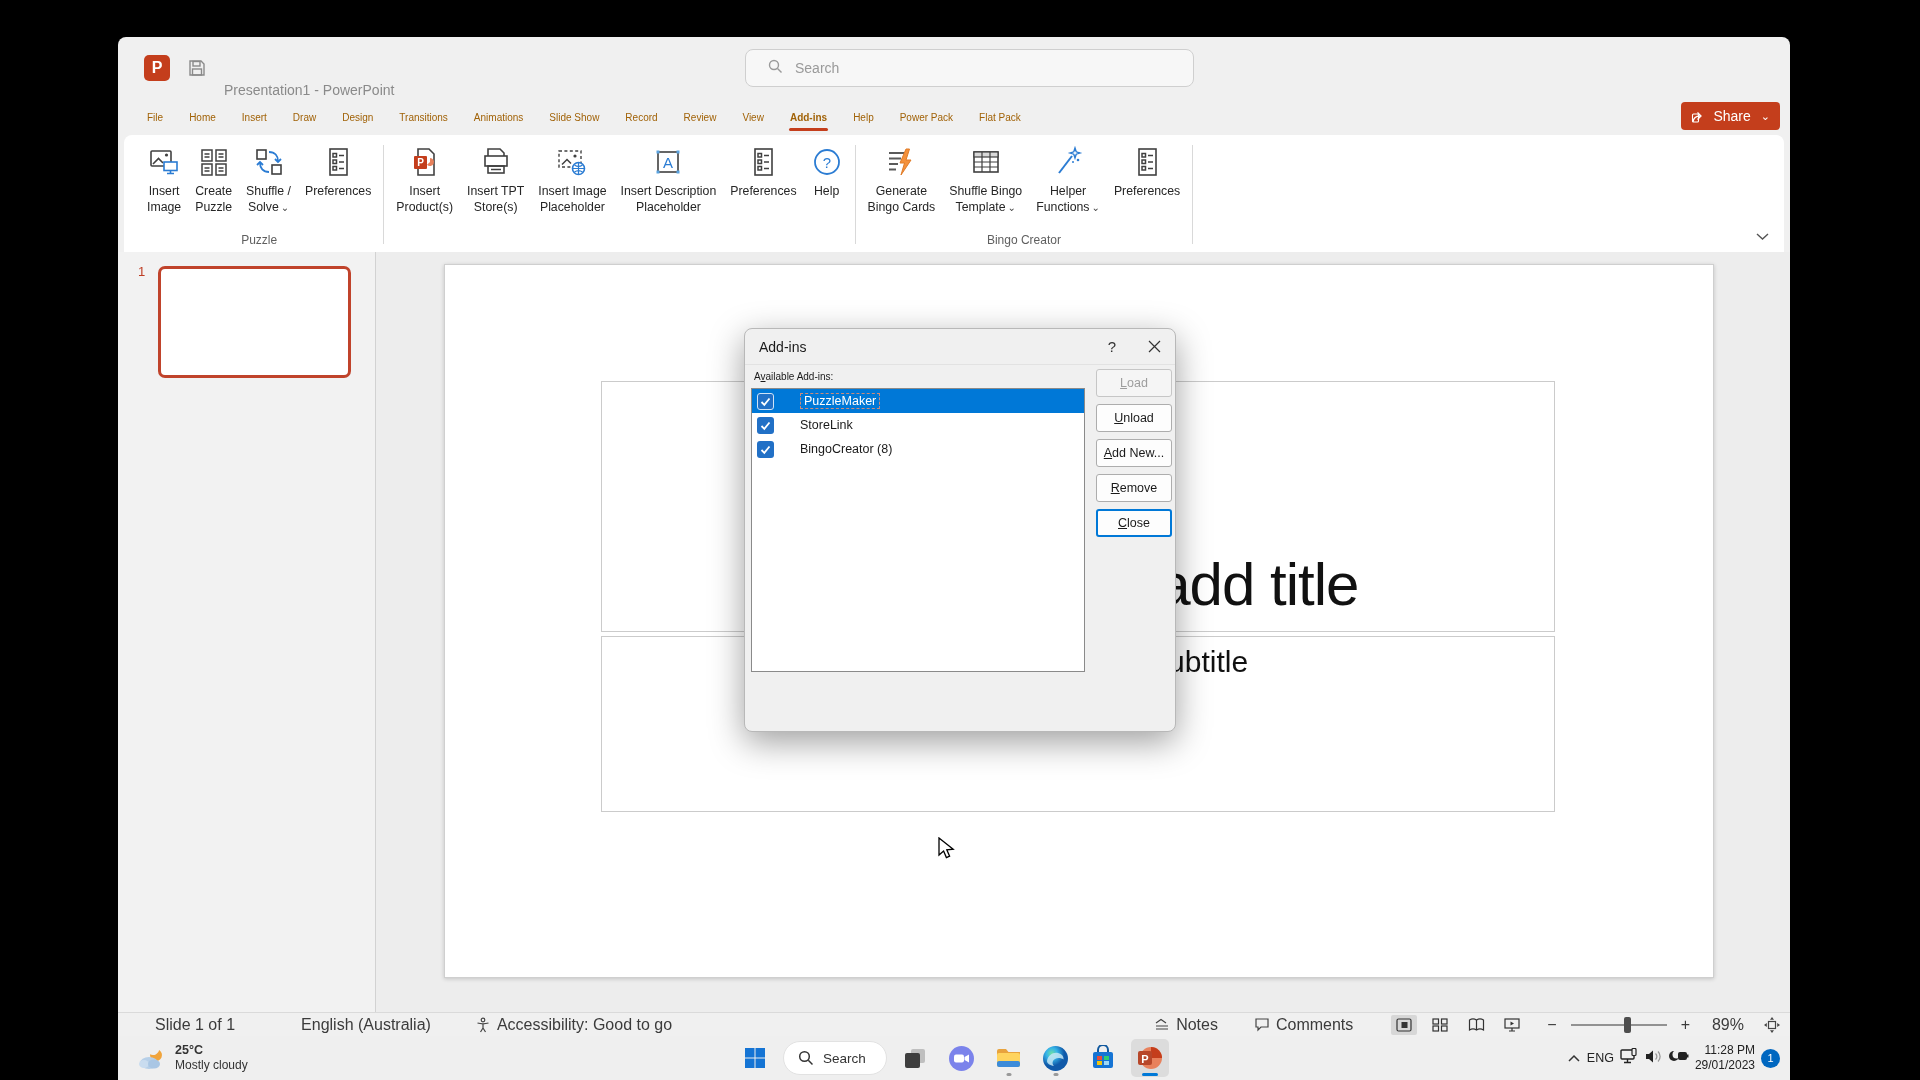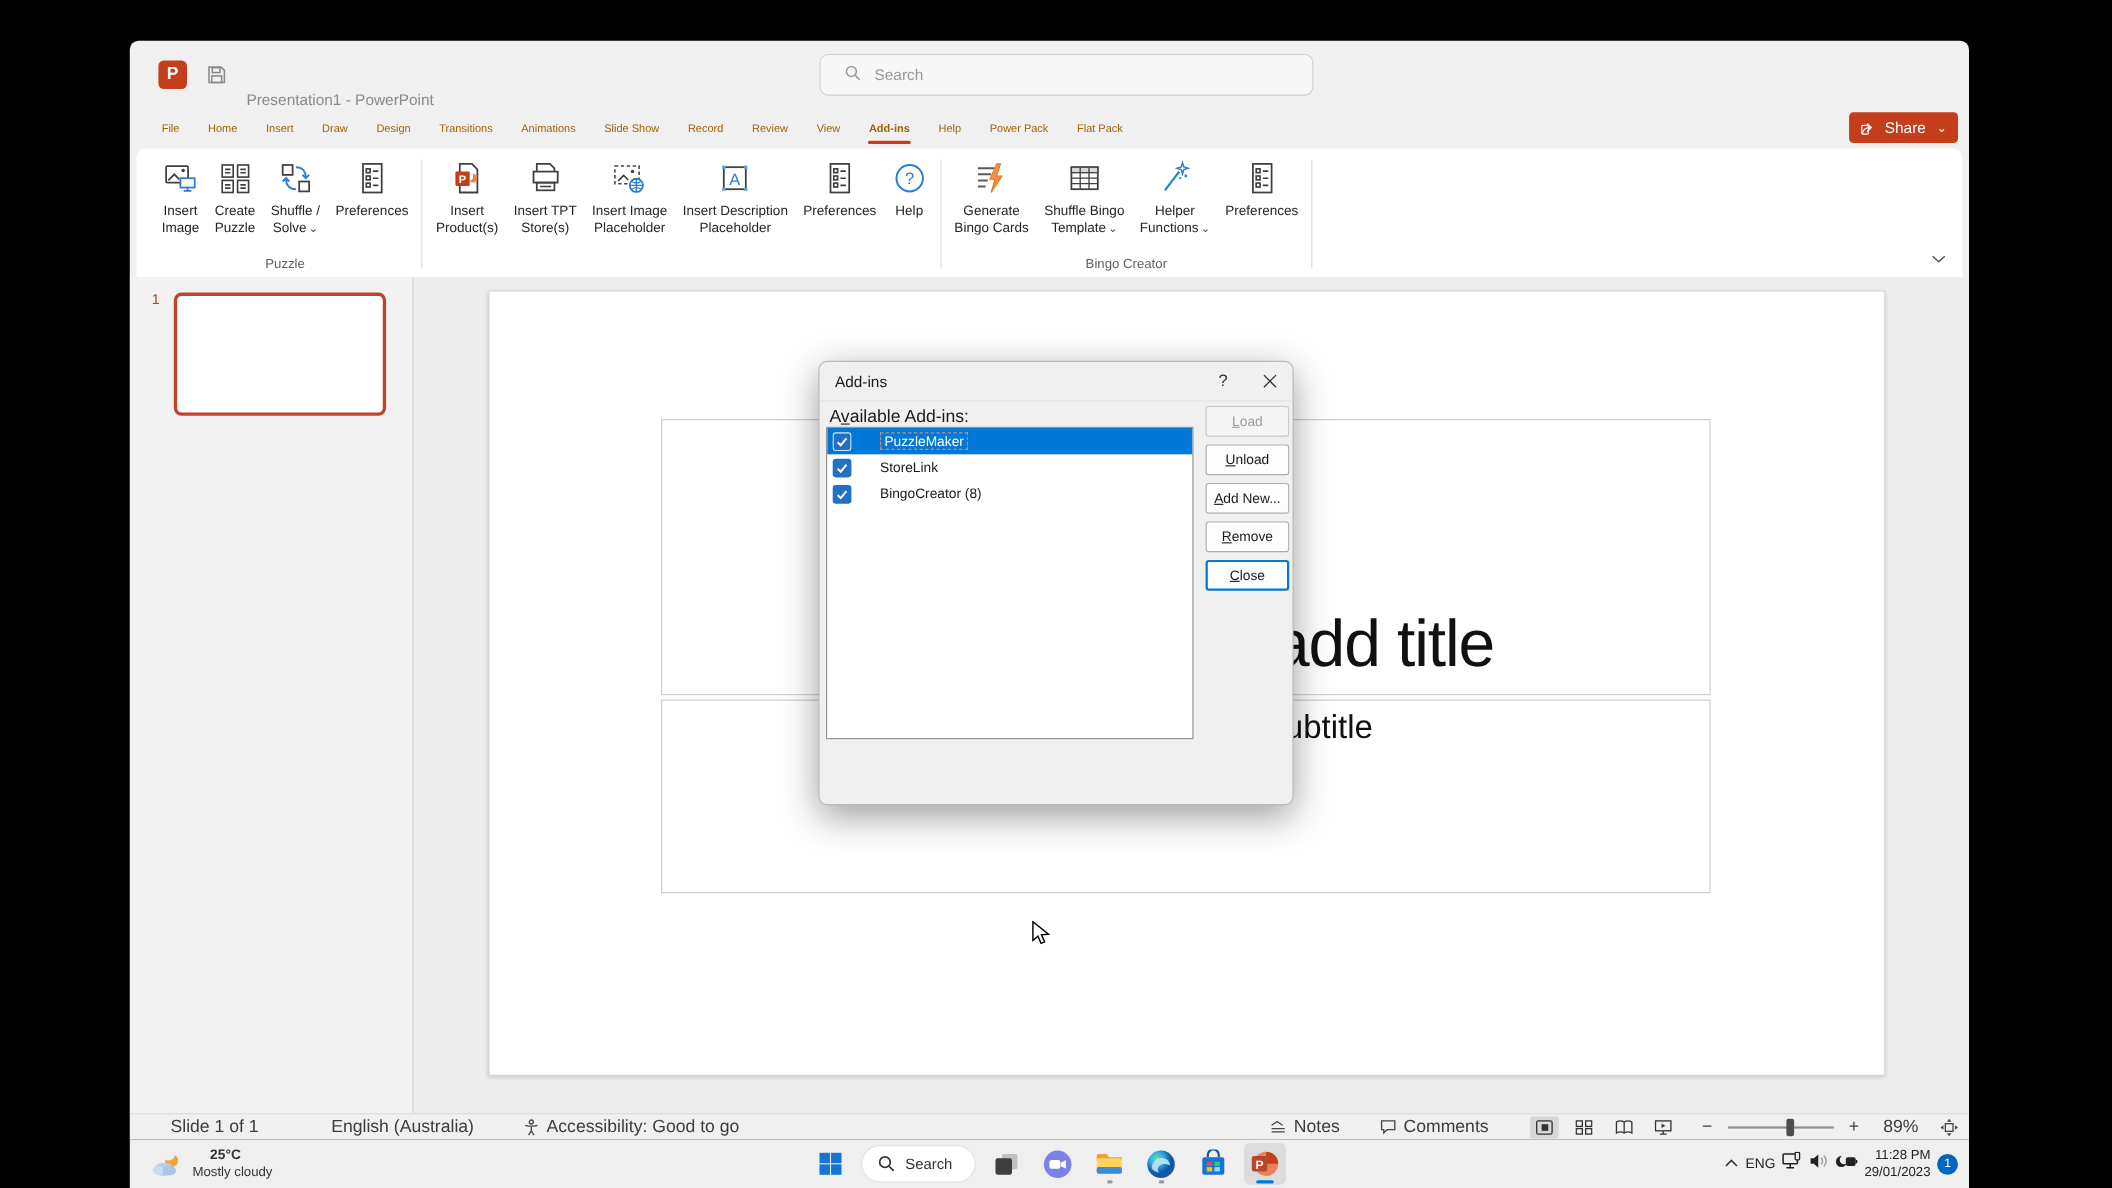--- a/index.html
+++ b/index.html
@@ -68,21 +68,21 @@
   .ph-subtitle span { font-size:30px; color:#111; }
 
   
   .dialog { position:absolute; left:626px; top:291px; width:432px; height:404px; background:#F0F0F0;
     border:1px solid #B8B8B8; border-radius:8px; box-shadow:0 10px 34px rgba(0,0,0,.38); z-index:5; }
   .dlg-titlebar { position:absolute; left:0; top:0; width:100%; height:36px; display:flex; align-items:center;
     border-bottom:1px solid #E2E2E2; }
   .dlg-title { font-size:14px; color:#1a1a1a; padding-left:14px; flex:1; }
   .dlg-tbtn { width:42px; height:36px; display:flex; align-items:center; justify-content:center;
     color:#333; font-size:15px; }
-  .dlg-label { position:absolute; left:9px; top:42px; font-size:16px; color:#1a1a1a; }
+  .dlg-label { position:absolute; left:9px; top:42px; font-size:10px; color:#1a1a1a; }
   .dlg-list { position:absolute; left:6px; top:59px; width:334px; height:284px; background:#fff;
     border:1px solid #8a8a8a; overflow:hidden; }
   .dlg-row { height:24px; display:flex; align-items:center; gap:26px; padding-left:5px; font-size:12.5px; color:#1a1a1a; }
   .dlg-row.selected { background:#0078D7; color:#fff; }
   .cbx { width:17px; height:17px; border-radius:3px; background:#2170C6; display:flex; align-items:center; justify-content:center; flex:none; }
   .dlg-row.selected .cbx { border:1px solid #cfe3f7; }
   .row-label.focused { border:1px dashed #C98B7E; padding:0 3px; }
   .dlg-btns { position:absolute; left:351px; top:40px; width:76px; display:flex; flex-direction:column; gap:7px; }
   .dlg-btn { height:28px; background:#FDFDFD; border:1px solid #ADADAD; border-radius:3px; font-size:12.5px;
     color:#1a1a1a; display:flex; align-items:center; justify-content:center;
@@ -97,21 +97,21 @@
   .sb-views { display:flex; align-items:center; gap:10px; }
   .sb-view { width:26px; height:20px; display:flex; align-items:center; justify-content:center; border-radius:2px; }
   .sb-view.active { background:#D7D7D7; }
   .zoom-track { position:relative; width:96px; height:2px; background:#929292; }
   .zoom-thumb { position:absolute; left:56%; top:-7px; width:7px; height:16px; background:#4e4e4e; border-radius:2px; }
 
   
   .taskbar { position:absolute; left:0; top:999px; width:1672px; height:44px; background:#EFEFEF; }
   .weather { position:absolute; left:18px; top:0; height:44px; display:flex; align-items:center; gap:9px; }
   .weather-txt { font-size:12px; color:#333; line-height:15px; }
-  .weather-temp { font-weight:bold; font-size:12.5px;margin-left:16px; }
+  .weather-temp { font-weight:bold; font-size:12.5px; }
   .tb-icons { position:absolute; left:618px; top:0; height:44px; display:flex; align-items:center; gap:9px; }
   .task-ic { width:38px; height:38px; border-radius:5px; display:flex; align-items:center; justify-content:center;
     position:relative; }
   .task-ic.active { background:#DCDCDC; }
   .run-dot { position:absolute; bottom:1px; left:50%; transform:translateX(-50%); width:5px; height:3px;
     border-radius:2px; background:#9a9a9a; }
   .run-bar { position:absolute; bottom:1px; left:50%; transform:translateX(-50%); width:16px; height:3px;
     border-radius:2px; background:#0078D7; }
   .search-pill { height:34px; background:#fff; border:1px solid #E2E2E2; border-radius:17px; display:flex;
     align-items:center; gap:9px; padding:0 20px 0 14px; font-size:13.5px; color:#333; }

